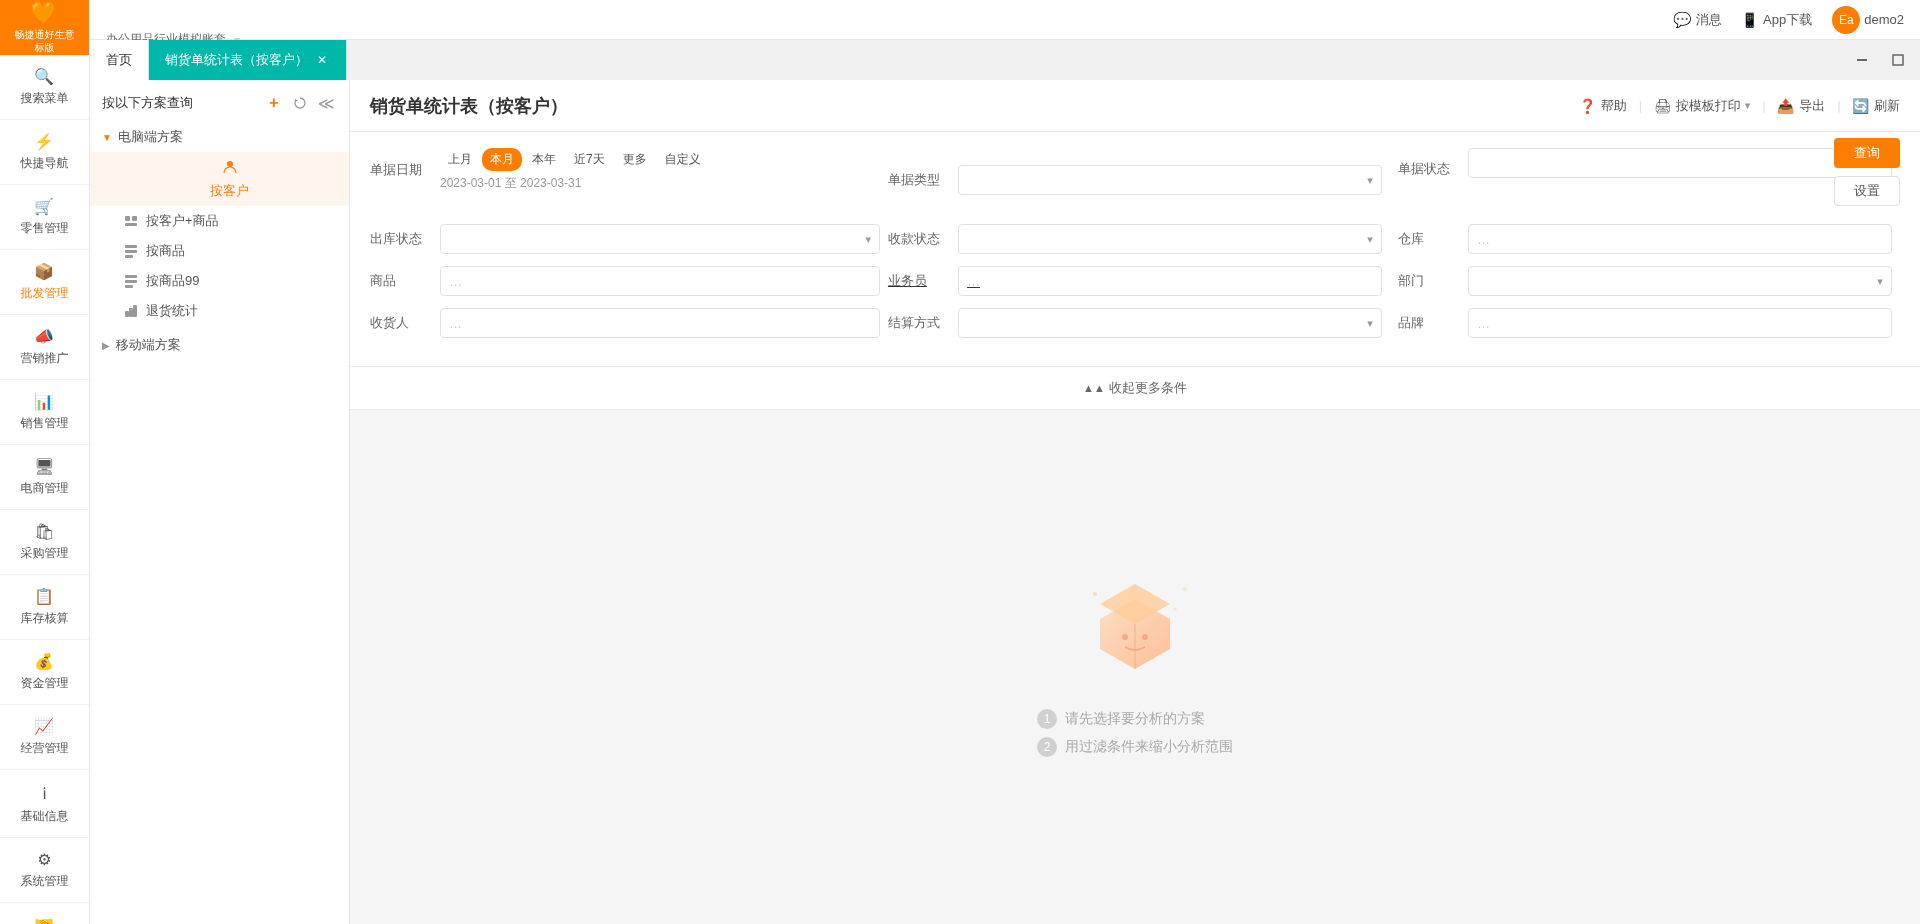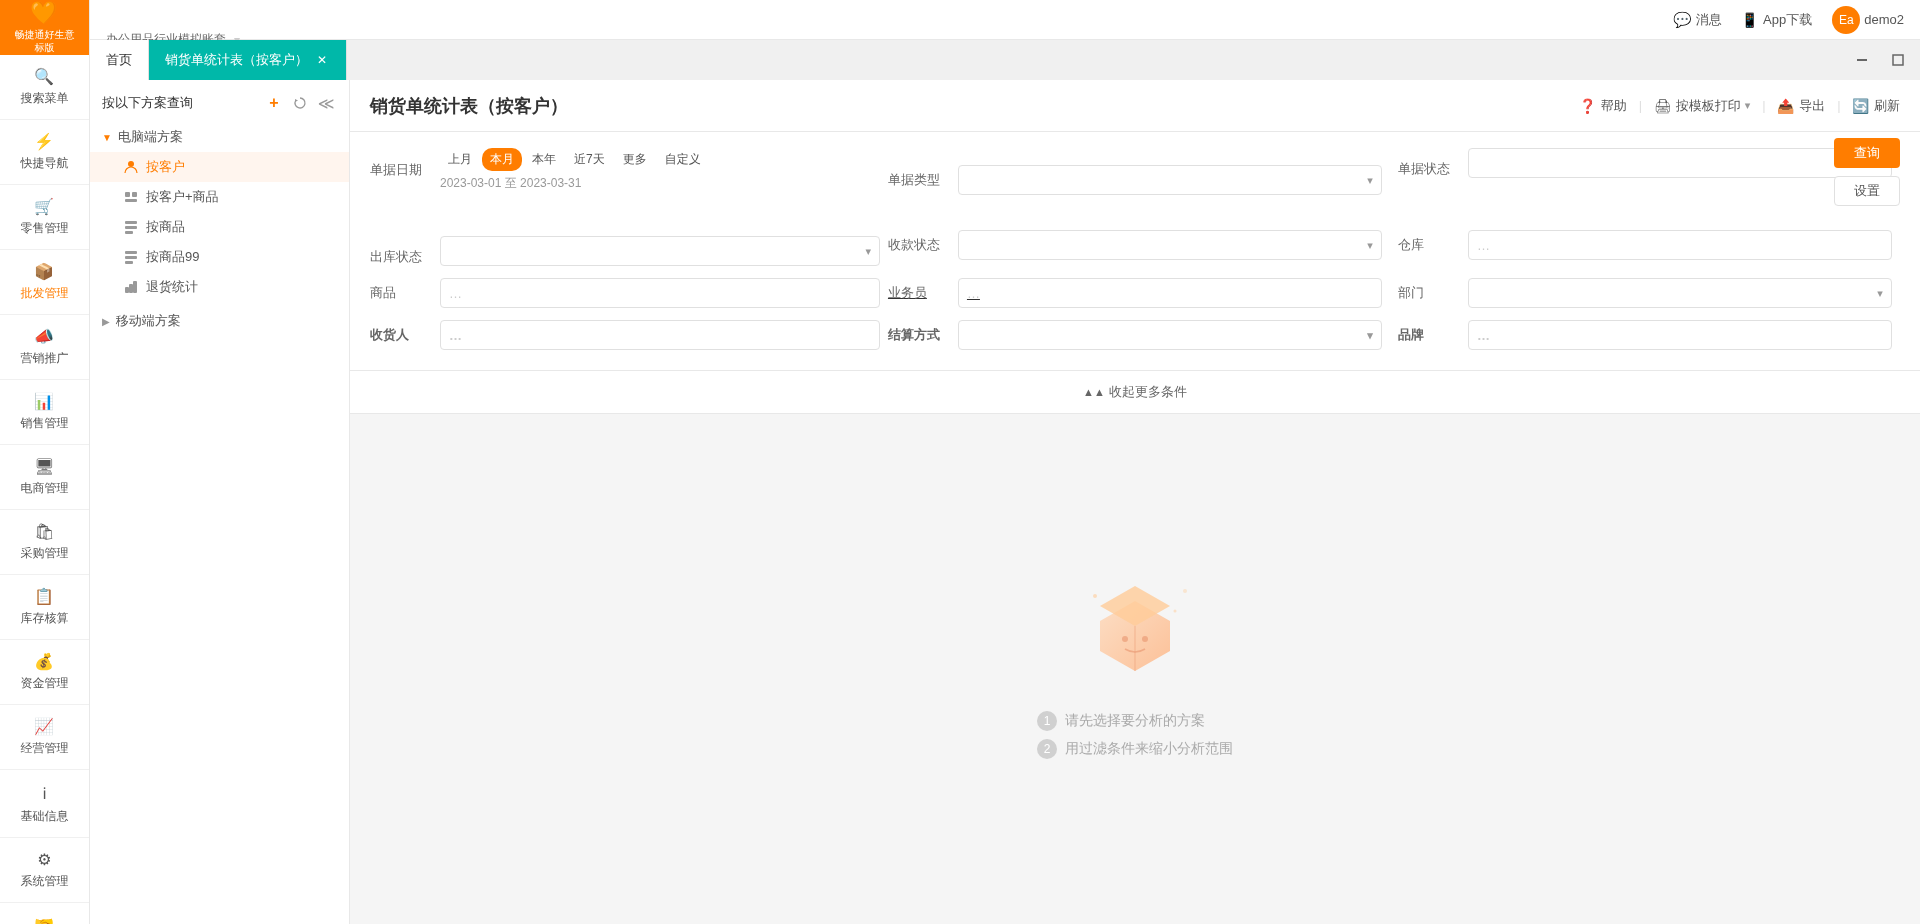--- a/index.html
+++ b/index.html
@@ -36,21 +36,21 @@
     .content { flex: 1; display: flex; overflow: hidden; }
 
     
     .left-panel { width: 260px; background: #fff; border-right: 1px solid #e8e8e8; padding: 12px 0; overflow-y: auto; }
     .left-panel-header { display: flex; align-items: center; justify-content: space-between; padding: 0 12px 8px; font-size: 13px; color: #333; font-weight: 500; }
     .left-panel-actions { display: flex; gap: 4px; }
     .icon-btn { width: 22px; height: 22px; display: flex; align-items: center; justify-content: center; cursor: pointer; color: #999; border-radius: 3px; font-size: 14px; }
     .scheme-group { margin-bottom: 4px; }
     .scheme-group-header { display: flex; align-items: center; padding: 6px 12px; cursor: pointer; color: #555; font-size: 13px; gap: 6px; }
     .scheme-item { padding: 6px 12px 6px 32px; cursor: pointer; font-size: 13px; color: #555; display: flex; align-items: center; gap: 6px; }
-    .scheme-item.active { color: #ff7d00; background: #fff5ee; }
+    .scheme-item.active { color: #ff7d00; background: #fff5ee; flex-direction: column; }
     .scheme-item .item-icon { width: 18px; height: 18px; display: flex; align-items: center; justify-content: center; font-size: 13px; }
 
     
     .right-panel { flex: 1; display: flex; flex-direction: column; background: #f5f5f5; overflow: hidden; }
     .page-title-bar { height: 52px; background: #fff; display: flex; align-items: center; justify-content: space-between; padding: 0 20px; border-bottom: 1px solid #e8e8e8; }
     .page-title { font-size: 18px; font-weight: 600; color: #333; }
     .title-actions { display: flex; align-items: center; gap: 12px; }
     .title-action { display: flex; align-items: center; gap: 4px; font-size: 13px; color: #555; cursor: pointer; }
     .title-action-sep { color: #e0e0e0; }
     .btn-template-print { display: flex; align-items: center; gap: 4px; color: #555; cursor: pointer; font-size: 13px; }
@@ -332,21 +332,21 @@
           <div style="display:flex;align-items:flex-end;width:33.33%;padding:0 8px;">
             <span class="filter-label">单据状态</span>
             <div class="filter-select">
               <span style="color:#ccc;"></span>
               <span class="filter-select-arrow">▾</span>
             </div>
           </div>
         </div>
 
         <div style="display:flex;align-items:center;margin-bottom:12px;">
-          <div style="display:flex;align-items:flex-end;width:33.33%;margin-top:12px;">
+          <div style="display:flex;align-items:center;width:33.33%;">
             <span class="filter-label">出库状态</span>
             <div class="filter-select">
               <span style="color:#ccc;"></span>
               <span class="filter-select-arrow">▾</span>
             </div>
           </div>
           <div style="display:flex;align-items:center;width:33.33%;padding:0 8px;">
             <span class="filter-label">收款状态</span>
             <div class="filter-select">
               <span style="color:#ccc;"></span>
@@ -376,21 +376,21 @@
           </div>
           <div style="display:flex;align-items:center;width:33.33%;padding:0 8px;">
             <span class="filter-label">部门</span>
             <div class="filter-select">
               <span style="color:#ccc;"></span>
               <span class="filter-select-arrow">▾</span>
             </div>
           </div>
         </div>
 
-        <div style="display:flex;align-items:flex-start;margin-bottom:4px;font-weight:bold;">
+        <div style="display:flex;align-items:flex-start;margin-bottom:12px;">
           <div style="display:flex;align-items:center;width:33.33%;">
             <span class="filter-label">收货人</span>
             <div class="filter-select">
               <span style="color:#ccc;">…</span>
             </div>
           </div>
           <div style="display:flex;align-items:center;width:33.33%;padding:0 8px;">
             <span class="filter-label">结算方式</span>
             <div class="filter-select">
               <span style="color:#ccc;"></span>

